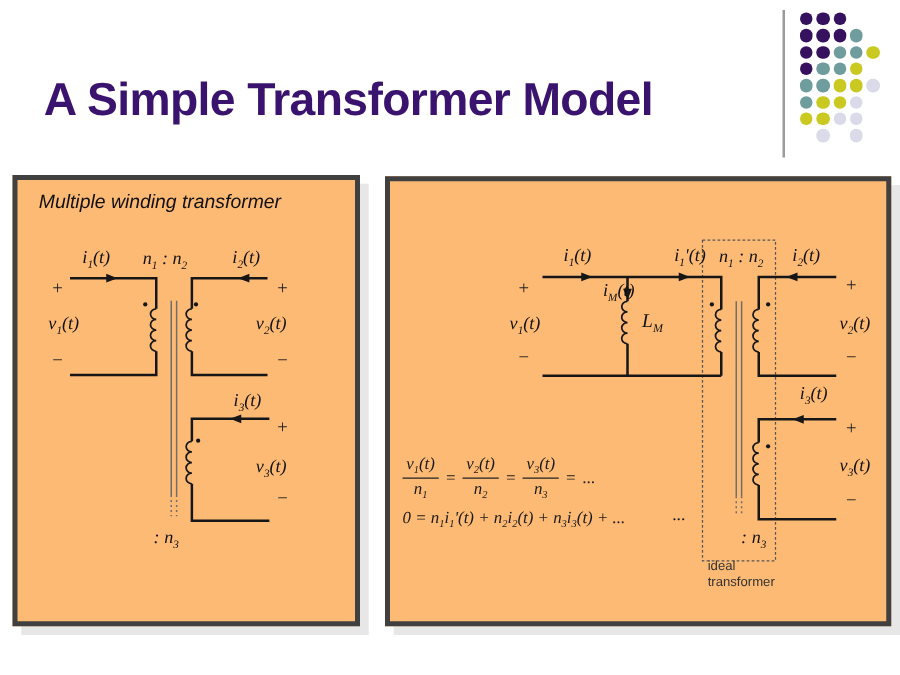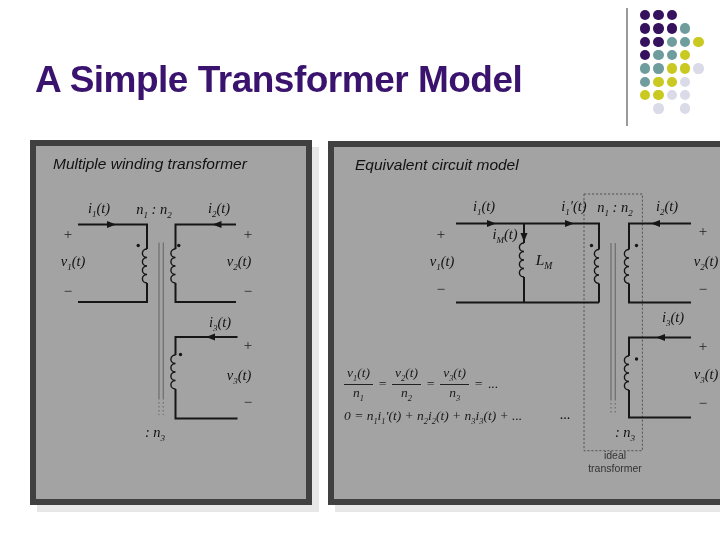--- a/index.html
+++ b/index.html
@@ -1,32 +1,32 @@
 <!DOCTYPE html>
 <html><head>
 <meta charset="utf-8">
 <style>
   html,body{margin:0;padding:0;}
   body{width:720px;height:540px;overflow:hidden;background:#fff;font-family:"Liberation Sans",sans-serif;}
   .slide{position:relative;width:708px;height:540px;background:#ffffff;}
   .title{position:absolute;left:35px;top:60px;font-size:37px;font-weight:700;color:#39136e;letter-spacing:-0.5px;white-space:nowrap;line-height:1.1;}
   .vline{position:absolute;left:626px;top:8px;width:2px;height:118px;background:#9a9a9a;}
   .dot{position:absolute;width:10.4px;height:10.4px;border-radius:50%;}
-  .panel{position:absolute;background:#a3a3a3;border:6px solid #404040;box-shadow:7px 7px 0 #e7e7e7;margin-left:20px;}
+  .panel{position:absolute;background:#fdba74;border:4px solid #404040;box-shadow:7px 7px 0 #e7e7e7;}
   .panel-left{left:10px;top:140px;width:270px;height:353px;}
   .panel-right{left:308px;top:141px;width:397px;height:352px;}
   .heading{position:absolute;font-style:italic;font-size:15.5px;color:#111;white-space:nowrap;top:9px;}
   svg.circ{position:absolute;left:0;top:0;}
   .clabel{position:absolute;font-family:"Liberation Serif",serif;font-style:italic;font-size:14.5px;color:#111;
           white-space:nowrap;transform:translate(-50%,-50%);line-height:1;}
   .clabel sub{font-size:0.62em;font-style:italic;}
   .sign{position:absolute;font-family:"Liberation Serif",serif;font-size:15px;color:#222;
         transform:translate(-50%,-50%);line-height:1;}
   .caption{position:absolute;font-family:"Liberation Sans",sans-serif;font-style:normal;font-size:10.5px;color:#333;
-           text-align:center;transform:translate(-50%,0);line-height:1.2;white-space:nowrap;}
+           text-align:left;transform:translate(-50%,0);line-height:1.2;white-space:nowrap;}
   .ellipsis{position:absolute;font-family:"Liberation Serif",serif;font-size:14px;color:#111;
             transform:translate(-50%,-50%);line-height:1;}
   .eqs{position:absolute;left:10px;top:219px;width:270px;font-family:"Liberation Serif",serif;
        font-style:italic;font-size:13.5px;color:#1a1a1a;}
   .eqs sub{font-size:0.62em;}
   .eqrow1{display:flex;align-items:center;gap:5px;}
   .frac{display:inline-flex;flex-direction:column;align-items:center;line-height:1.1;}
   .frac .num{border-bottom:1px solid #222;padding:0 3px 1px;}
   .frac .den{padding-top:1px;font-style:italic;}
   .eqrow2{margin-top:5px;white-space:nowrap;}
@@ -125,21 +125,20 @@
 
     <span class="clabel" style="left:184px;top:178px"><span>i</span><sub>3</sub><span>(t)</span></span>
     <span class="sign" style="left:212px;top:199px">+</span>
     <span class="clabel" style="left:203px;top:231px"><span>v</span><sub>3</sub><span>(t)</span></span>
     <span class="sign" style="left:212px;top:256px">−</span>
 
     <span class="clabel" style="left:119px;top:288px"><span>: </span><span>n</span><sub>3</sub></span>
   </div>
 
   <div class="panel panel-right">
-    <div class="heading" style="left:21px;">Equivalent circuit model</div>
 
     <svg class="circ" width="397" height="352" viewBox="0 0 397 352">
       <rect x="250" y="47" width="58.4" height="256.7" fill="none" stroke="#555" stroke-width="1" stroke-dasharray="2.2,1.8"></rect>
       <g stroke="#161616" stroke-width="2" fill="none">
         <path d="M122 76.5 H265 V102.5 M265 136.5 V155.5 M122 155.5 H265"></path>
         <path d="M190 76.5 V96 M190 130 V155.5"></path>
       </g>
       <g stroke="#161616" stroke-width="2" fill="none">
         <path d="M357 76.5 H295 V102.5 M295 136.5 V155.5 H357"></path>
       </g>
@@ -170,21 +169,21 @@
       <g fill="#161616">
         <polygon points="162,76.5 153,73 153,80"></polygon>
         <polygon points="240,76.5 231,73 231,80"></polygon>
         <polygon points="190,95 186.5,86 193.5,86"></polygon>
         <polygon points="317,76.5 326,73 326,80"></polygon>
         <polygon points="322,190.4 331,187 331,194"></polygon>
       </g>
     </svg>
 
     <span class="clabel" style="left:150px;top:61px"><span>i</span><sub>1</sub><span>(t)</span></span>
-    <span class="clabel" style="left:171px;top:89px"><span>i</span><sub>M</sub><span>(t)</span></span>
+    <span class="clabel" style="left:183px;top:89px"><span>i</span><sub>M</sub><span>(t)</span></span>
     <span class="clabel" style="left:240px;top:61px"><span>i</span><sub>1</sub><span>'</span><span>(t)</span></span>
     <span class="clabel" style="left:281px;top:62px"><span>n</span><sub>1</sub><span> : </span><span>n</span><sub>2</sub></span>
     <span class="clabel" style="left:333px;top:61px"><span>i</span><sub>2</sub><span>(t)</span></span>
 
     <span class="sign" style="left:107px;top:87px">+</span>
     <span class="clabel" style="left:108px;top:116px"><span>v</span><sub>1</sub><span>(t)</span></span>
     <span class="sign" style="left:107px;top:142px">−</span>
 
     <span class="clabel" style="left:210px;top:114px;font-size:15.5px"><span>L</span><sub>M</sub></span>
 

